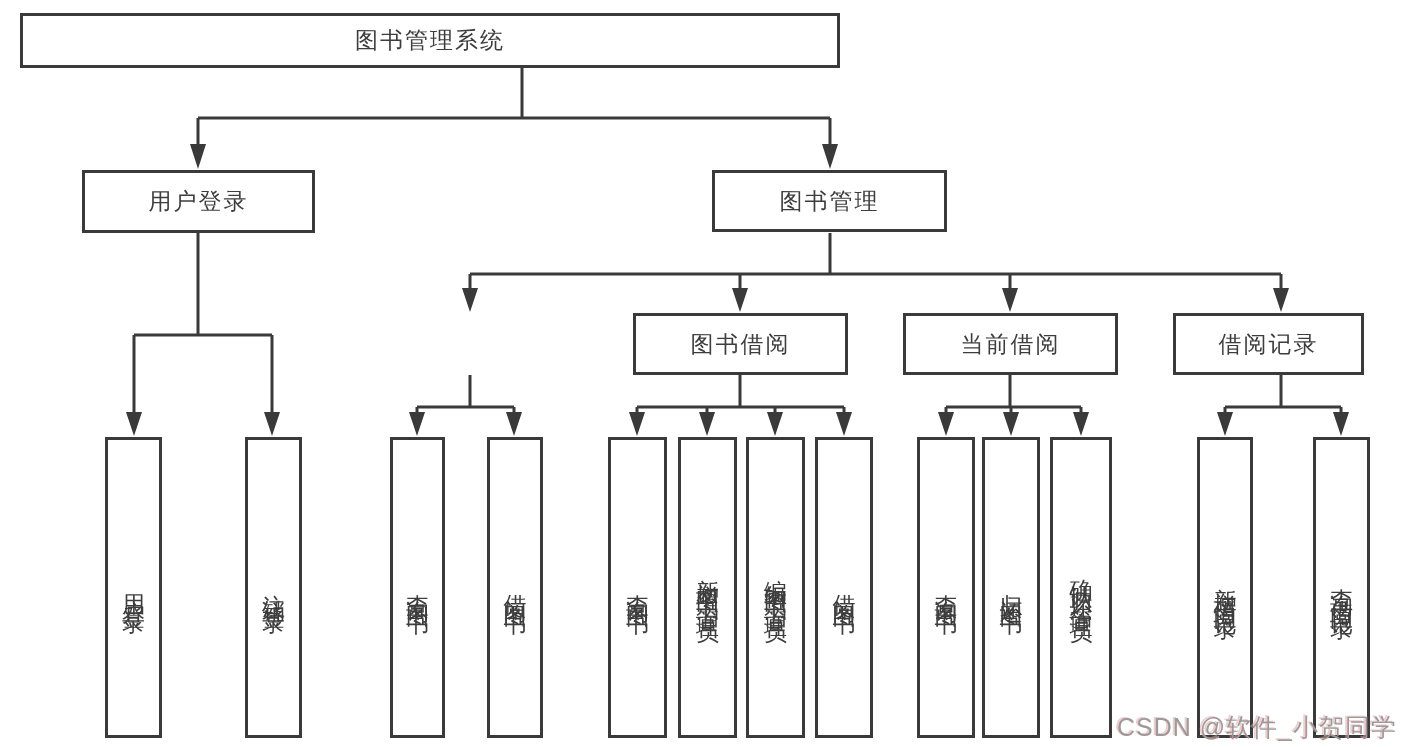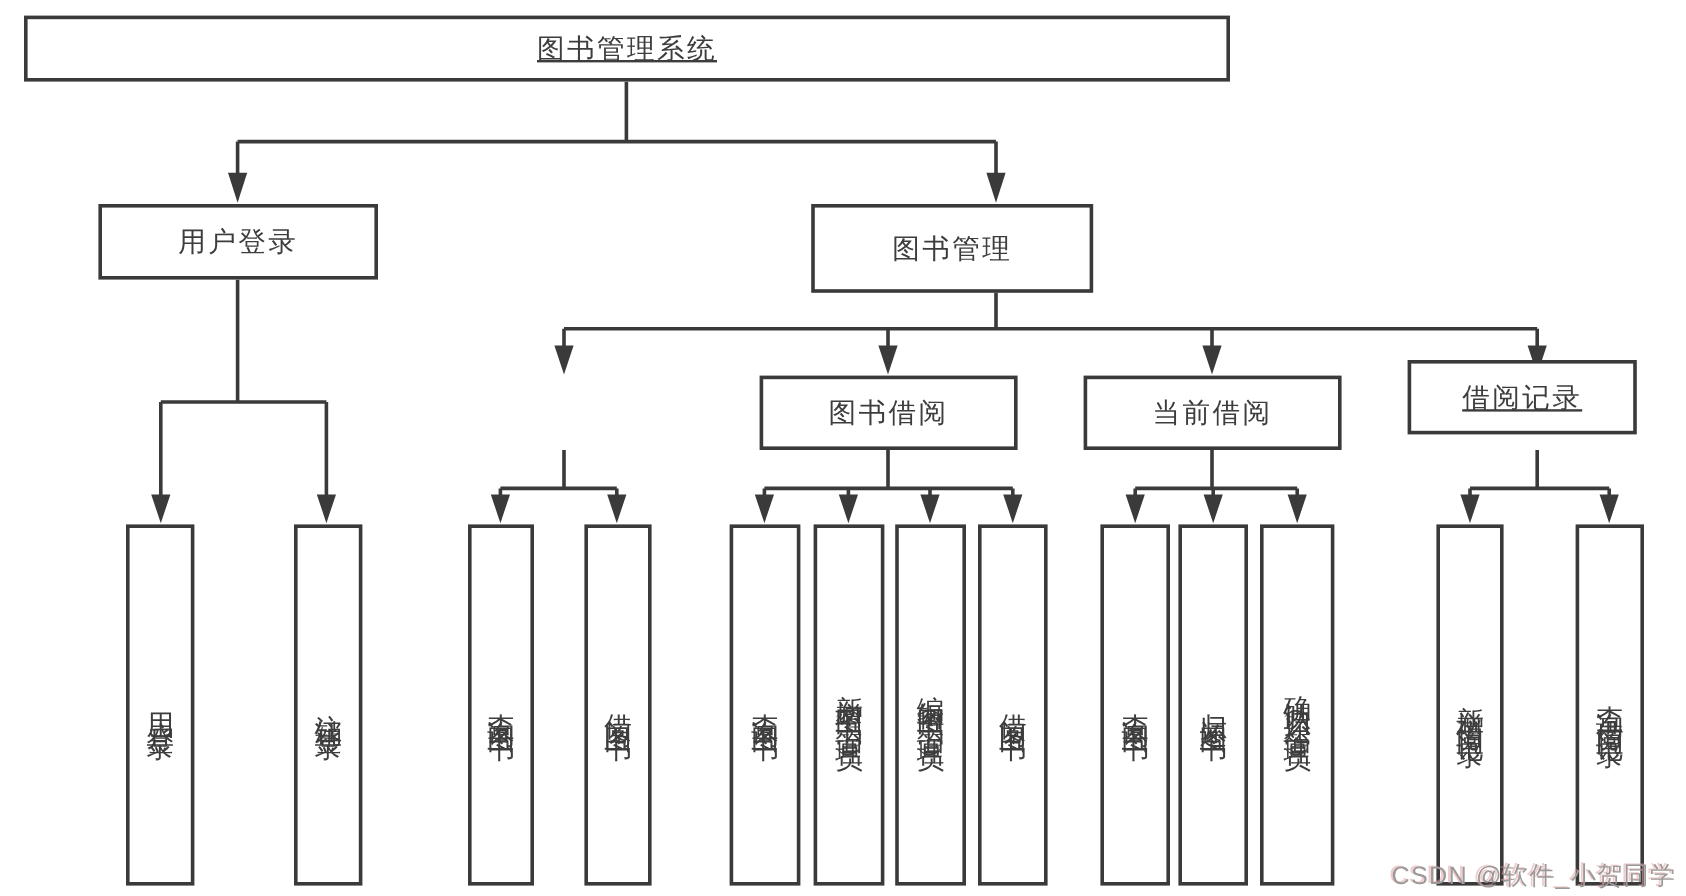--- a/index.html
+++ b/index.html
@@ -49,21 +49,21 @@
   .v-node {
     writing-mode: vertical-rl;
     font-size: 23px;
     letter-spacing: 6px;
     line-height: 1;
   }
   .watermark {
     position: absolute;
     right: 8px;
     bottom: 3px;
-    font-size: 21px;
+    font-size: 25px;
     letter-spacing: 1px;
     color: #9a9a9a;
     text-shadow: -2px -1px 0 rgba(232, 160, 160, 0.55);
     white-space: nowrap;
     pointer-events: none;
   }
 </style>
 </head>
 <body>
 
@@ -98,28 +98,28 @@
     <path d="M1010 375 V407 M946 407 H1081 M946 407 V413 M1011 407 V413 M1081 407 V413"></path>
     <polygon points="938,412 954,412 946,436"></polygon>
     <polygon points="1003,412 1019,412 1011,436"></polygon>
     <polygon points="1073,412 1089,412 1081,436"></polygon>
 
     <path d="M1281 375 V407 M1225 407 H1341 M1225 407 V413 M1341 407 V413"></path>
     <polygon points="1217,412 1233,412 1225,436"></polygon>
     <polygon points="1333,412 1349,412 1341,436"></polygon>
   </svg>
 
-  <div class="node h-node" style="left:20px; top:13px; width:1005px; height:55px;text-decoration:underline;">图书管理系统</div>
+  <div class="node h-node" style="left:20px; top:13px; width:820px; height:55px;">图书管理系统</div>
 
   <div class="node h-node" style="left:82px; top:170px; width:233px; height:63px;">用户登录</div>
-  <div class="node h-node" style="left:676px; top:170px; width:235px; height:74px;">图书管理</div>
+  <div class="node h-node" style="left:712px; top:170px; width:235px; height:62px;">图书管理</div>
 
   <div class="node h-node" style="left:903px; top:313px; width:215px; height:62px;">当前借阅</div>
   <div class="node h-node" style="left:633px; top:313px; width:215px; height:62px;">图书借阅</div>
-  <div class="node h-node" style="left:1173px; top:300px; width:191px; height:62px;text-decoration:underline;">借阅记录</div>
+  <div class="node h-node" style="left:1173px; top:313px; width:191px; height:62px;">借阅记录</div>
 
   <div class="node v-node" style="left:105px; top:437px; width:57px; height:301px;">用户登录</div>
   <div class="node v-node" style="left:245px; top:437px; width:57px; height:301px;">注销登录</div>
 
   <div class="node v-node" style="left:390px; top:437px; width:55px; height:301px;">查询图书</div>
   <div class="node v-node" style="left:487px; top:437px; width:56px; height:301px;">借阅图书</div>
 
   <div class="node v-node" style="left:608px; top:437px; width:59px; height:301px;">查询图书</div>
   <div class="node v-node" style="left:678px; top:437px; width:59px; height:301px;">新增图书（管理员）</div>
   <div class="node v-node" style="left:746px; top:437px; width:59px; height:301px;">编辑图书（管理员）</div>

